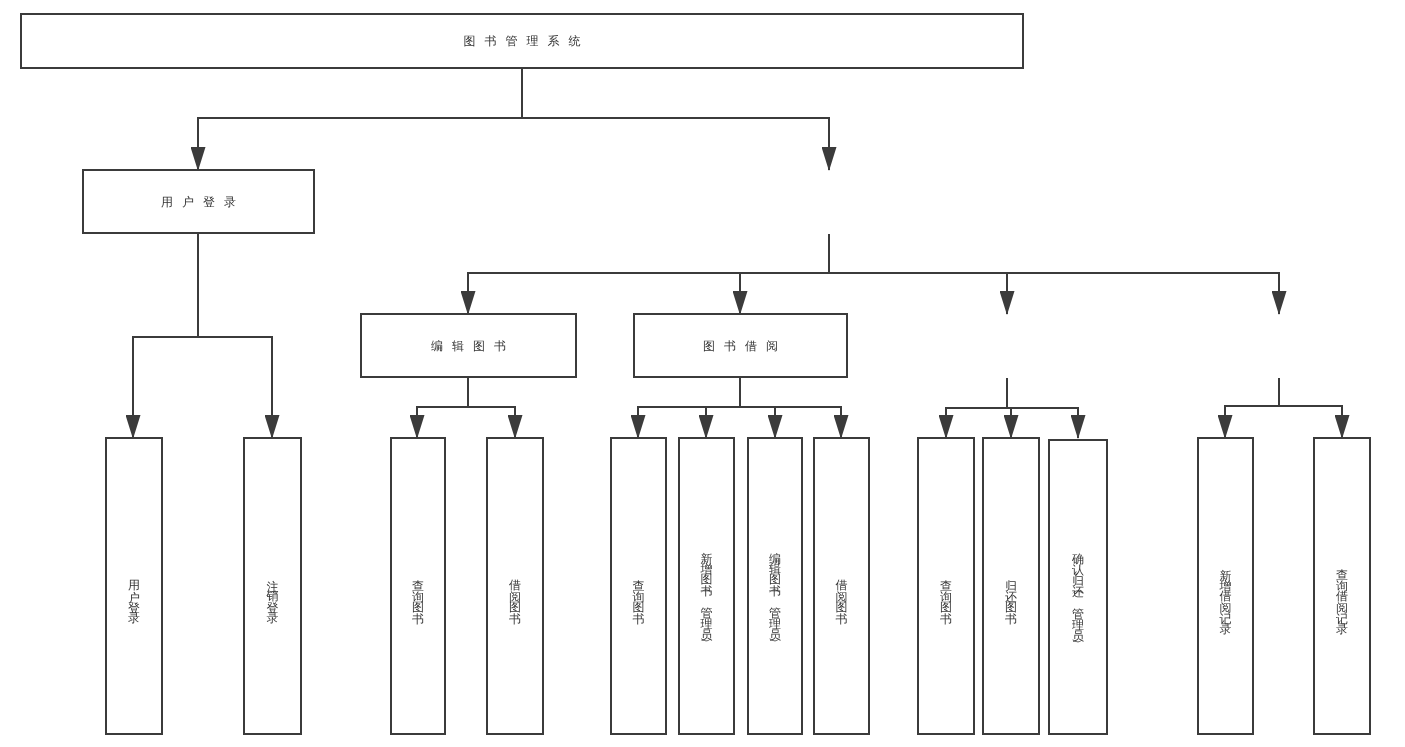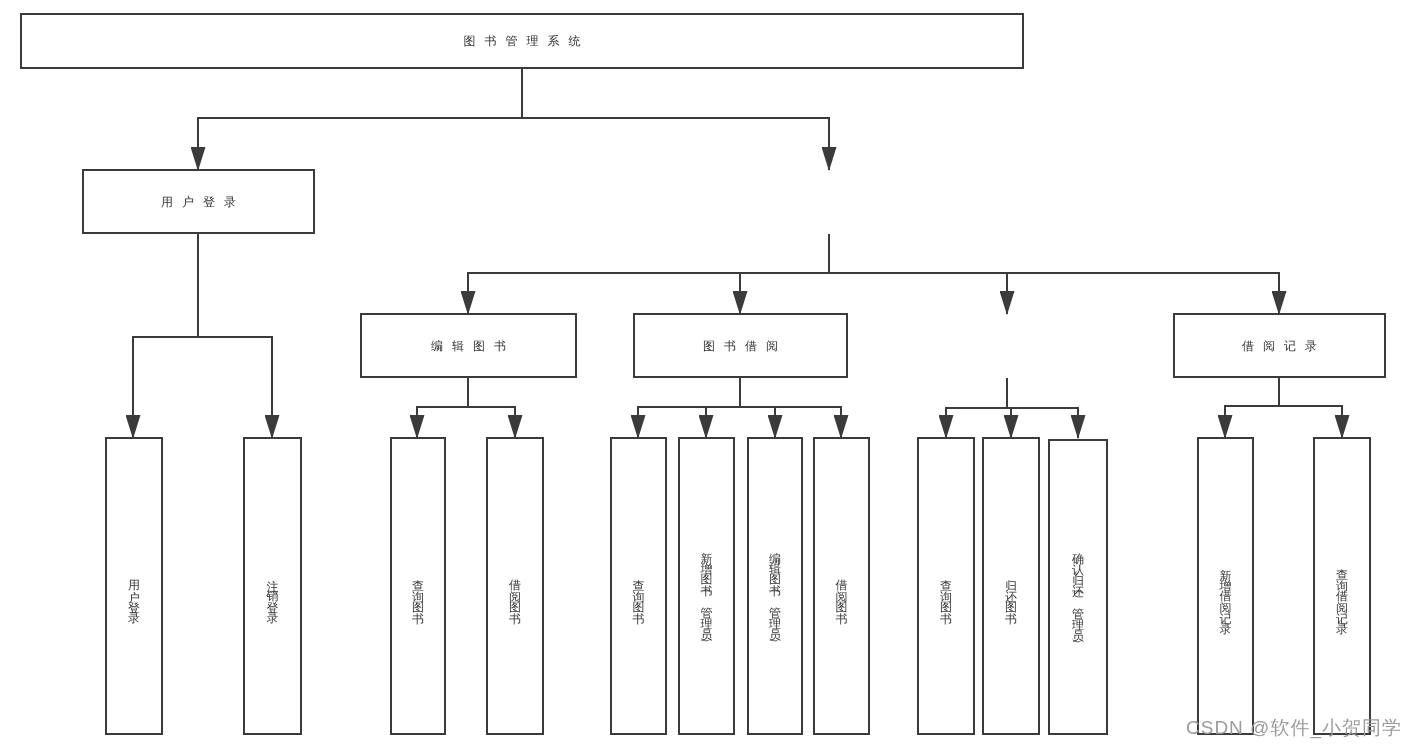--- a/index.html
+++ b/index.html
@@ -121,23 +121,20 @@
   <div class="node h" style="left:82px;top:169px;width:233px;height:65px">
     <span>用户登录</span>
   </div>
 
   <div class="node h" style="left:360px;top:313px;width:217px;height:65px">
     <span>编辑图书</span>
   </div>
   <div class="node h" style="left:633px;top:313px;width:215px;height:65px">
     <span>图书借阅</span>
   </div>
-  <div class="node h" style="left:1173px;top:313px;width:213px;height:65px">
-    <span>借阅记录</span>
-  </div>
 
   <div class="node v" style="left:105px;top:437px;width:58px;height:298px">
     <span>用户登录</span>
   </div>
   <div class="node v" style="left:243px;top:437px;width:59px;height:298px">
     <span>注销登录</span>
   </div>
 
   <div class="node v" style="left:390px;top:437px;width:56px;height:298px">
     <span>查询图书</span>
@@ -169,15 +166,14 @@
     <span>确认归还（管理员）</span>
   </div>
 
   <div class="node v" style="left:1197px;top:437px;width:57px;height:298px">
     <span>新增借阅记录</span>
   </div>
   <div class="node v" style="left:1313px;top:437px;width:58px;height:298px">
     <span>查询借阅记录</span>
   </div>
 
-  <div class="watermark">CSDN @软件_小贺同学</div>
 
 </div>
 
 </body></html>

